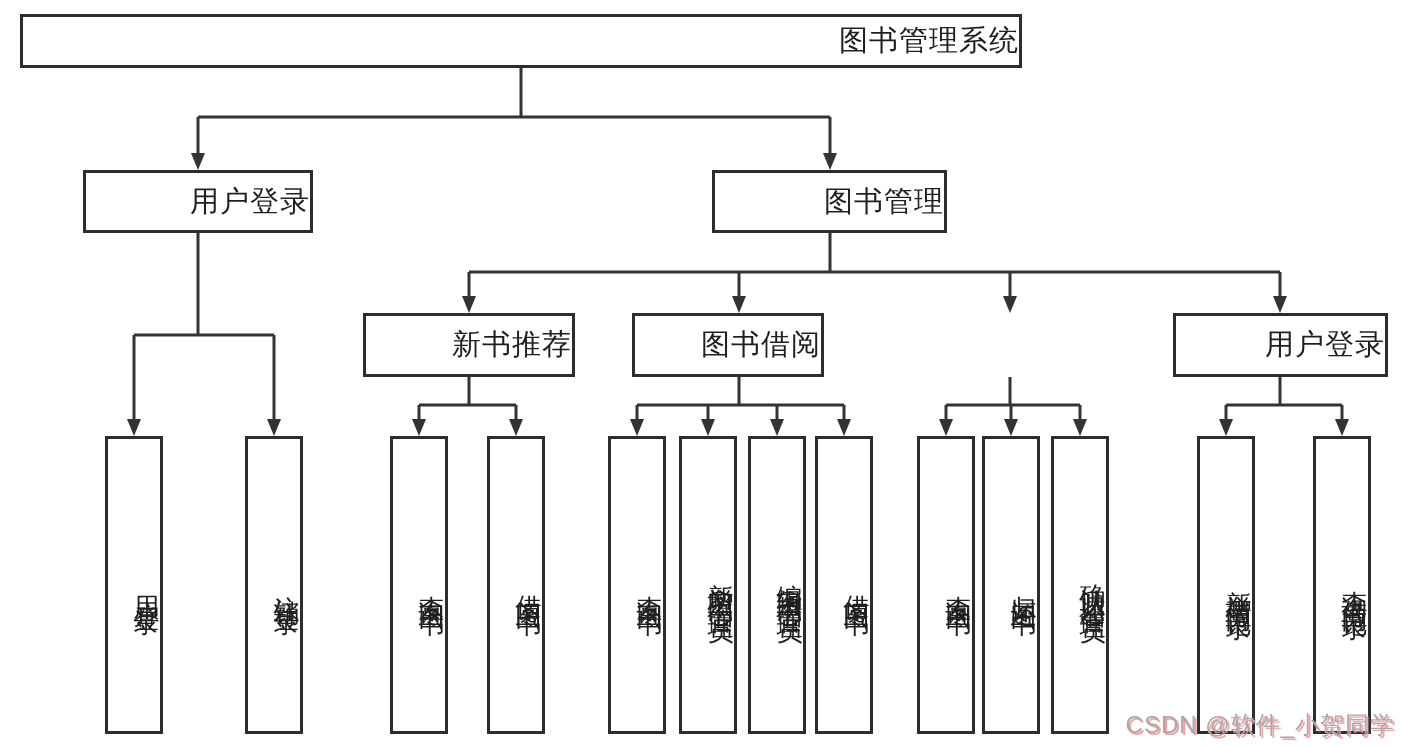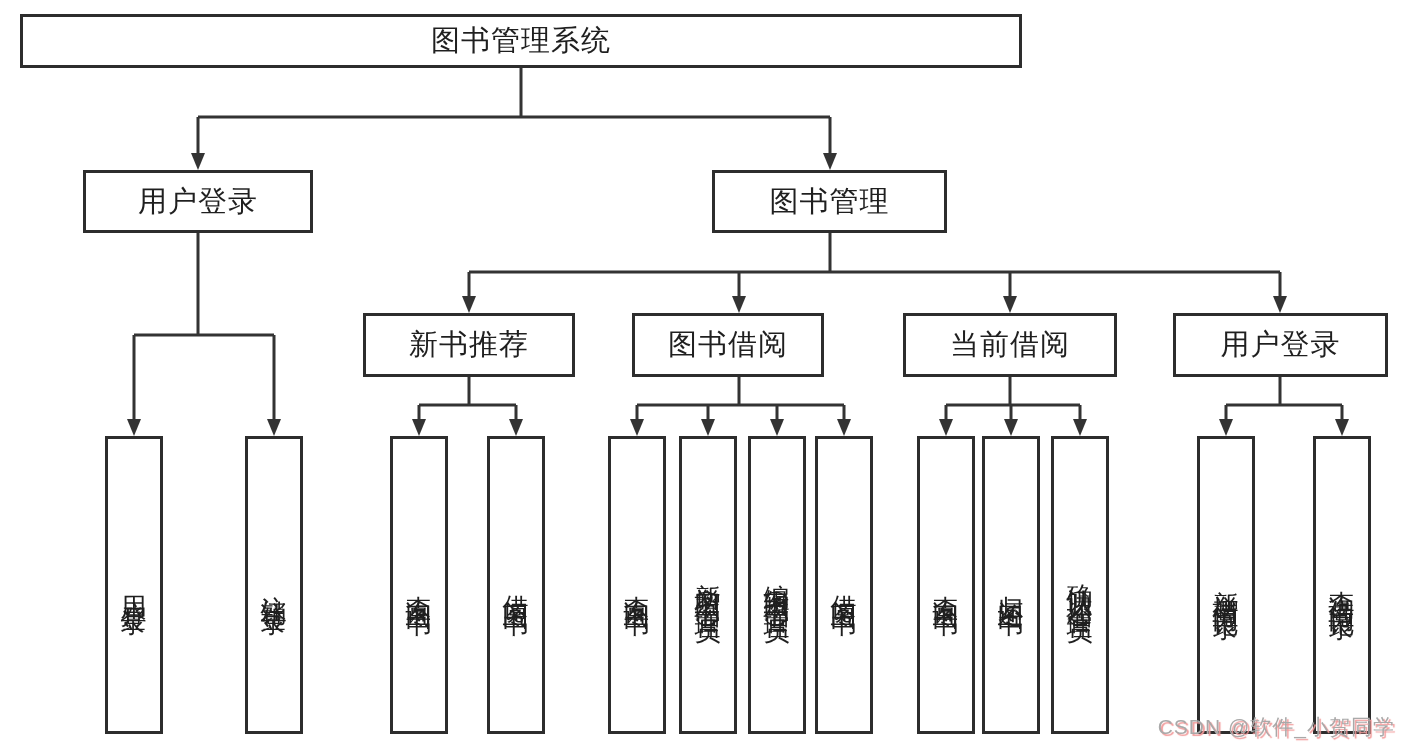--- a/index.html
+++ b/index.html
@@ -19,41 +19,41 @@
     color:var(--text);
   }
   .connectors{position:absolute;left:0;top:0;width:1405px;height:747px;}
   .connectors path{stroke:var(--line);stroke-width:3;fill:none;}
   .connectors polygon{fill:var(--line);stroke:none;}
   .node{
     position:absolute;
     background:#ffffff;
     border:3px solid var(--border);
     box-sizing:border-box;
-    display:flex;align-items:center;justify-content:center;
+    display:flex;align-items:center;justify-content:flex-end;
   }
   .node.h span{
     font-size:29px;
     letter-spacing:1px;
     color:var(--text);
     white-space:nowrap;
   }
   .node.v span{
     writing-mode:vertical-rl;
     text-orientation:mixed;
     font-size:26px;
     letter-spacing:5px;
     line-height:1;
     color:var(--text);
     white-space:nowrap;
   }
   .watermark{
     position:absolute;
     right:10px;bottom:6px;
-    font-size:21px;
+    font-size:24px;
     color:var(--watermark);
     text-shadow:2px 2px 1px var(--watermark-shadow);
     letter-spacing:1px;
     pointer-events:none;
   }
 </style>
 </head>
 <body>
 
 <div class="canvas">
@@ -107,23 +107,20 @@
   <div class="node h" style="left:363px;top:313px;width:212px;height:64px">
     <span>新书推荐</span>
   </div>
 
   <div class="node h" style="left:712px;top:170px;width:235px;height:63px">
     <span>图书管理</span>
   </div>
   <div class="node h" style="left:632px;top:313px;width:192px;height:64px">
     <span>图书借阅</span>
   </div>
-  <div class="node h" style="left:903px;top:313px;width:214px;height:64px">
-    <span>当前借阅</span>
-  </div>
   <div class="node h" style="left:1173px;top:313px;width:215px;height:64px">
     <span>用户登录</span>
   </div>
 
   <div class="node v" style="left:105px;top:436px;width:58px;height:298px">
     <span>用户登录</span>
   </div>
   <div class="node v" style="left:245px;top:436px;width:58px;height:298px">
     <span>注销登录</span>
   </div>

